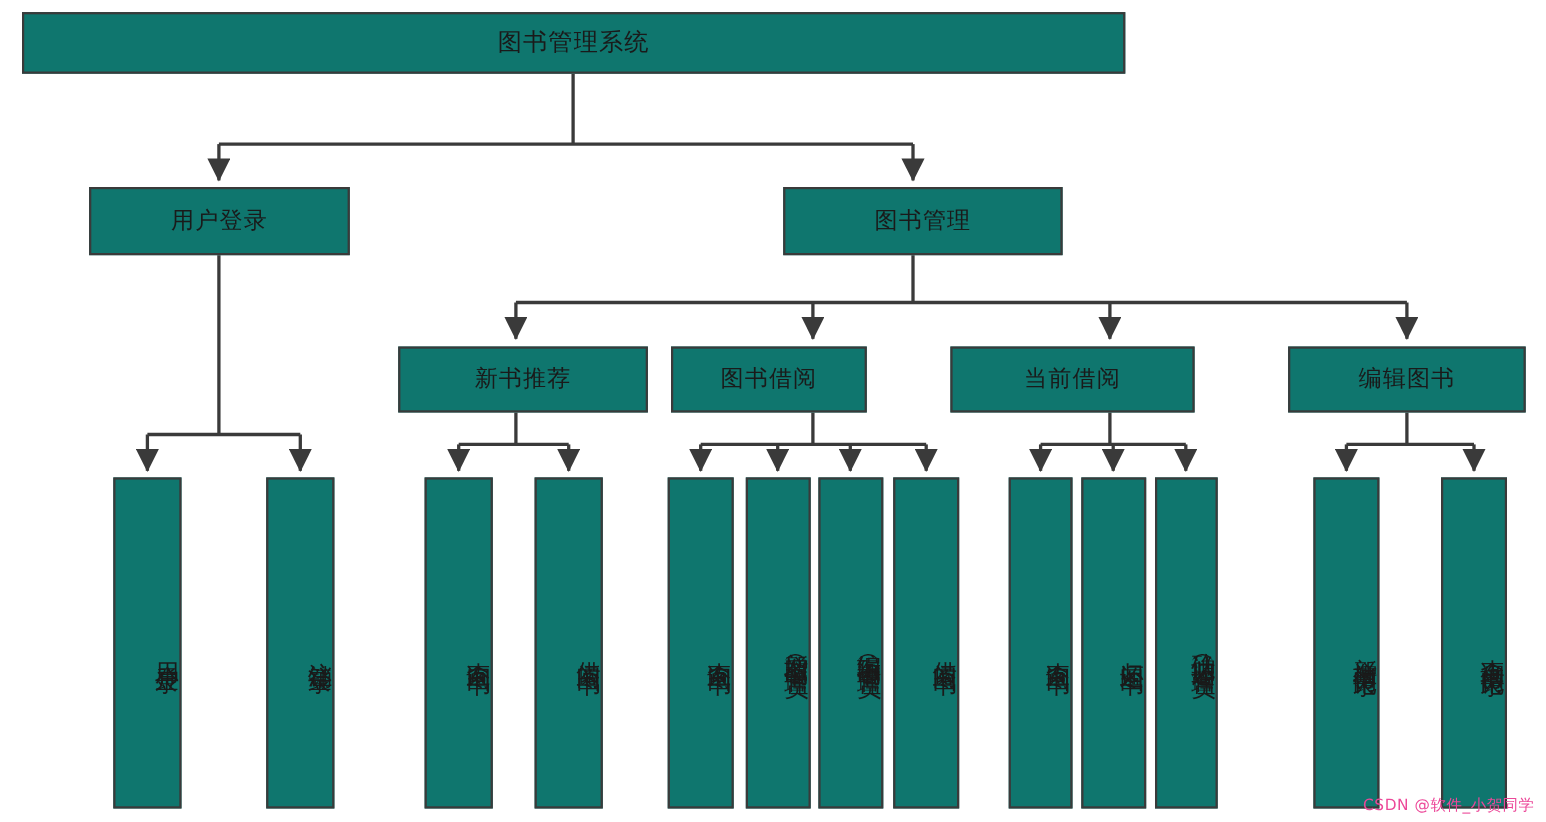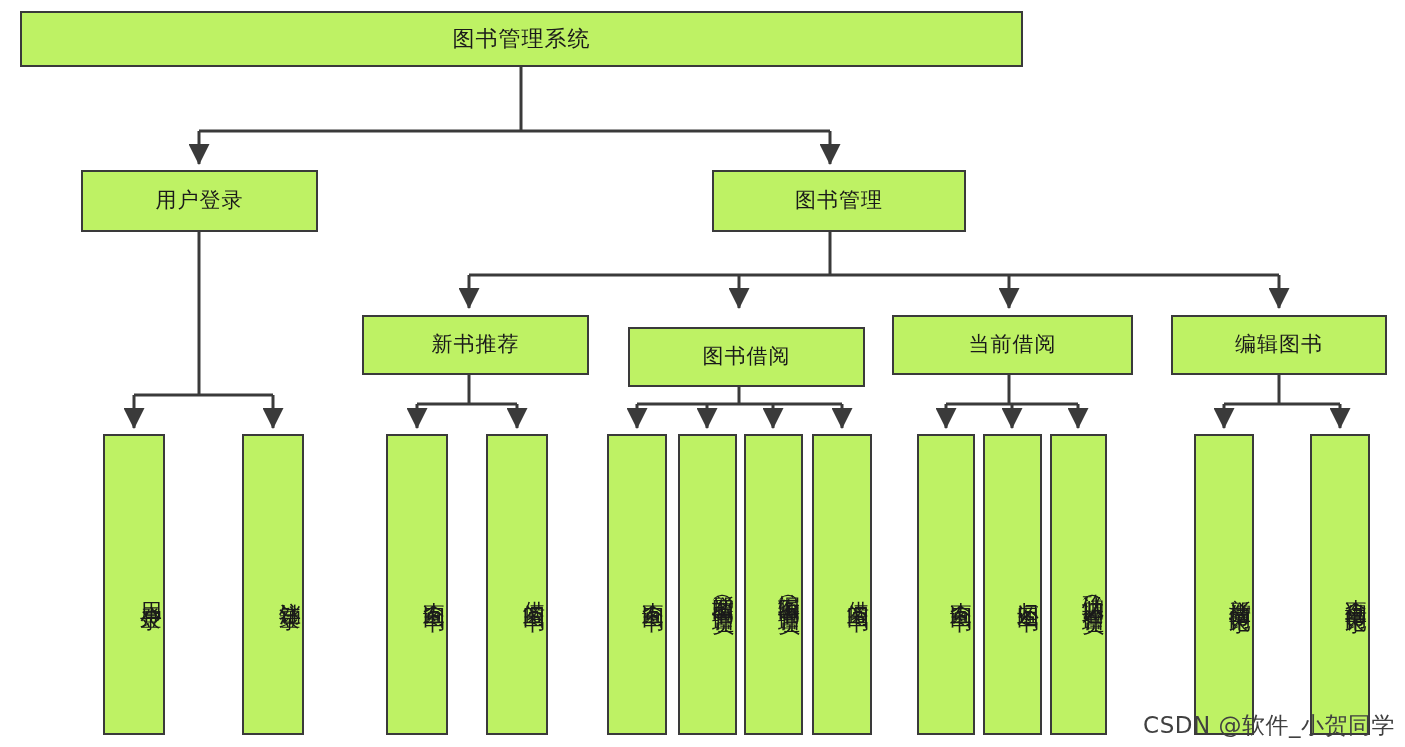--- a/index.html
+++ b/index.html
@@ -10,21 +10,21 @@
     font-family:"DejaVu Sans","Liberation Sans",sans-serif;
     overflow:hidden;
   }
   #stage{position:relative;width:1405px;height:747px;}
 
   #edges{position:absolute;left:0;top:0;width:1405px;height:747px;}
 
   .node{
     position:absolute;
     box-sizing:border-box;
-    background:#bef264;
+    background:#0f766e;
     border:2.5px solid #3a3a3a;
     display:flex;
     align-items:center;
     justify-content:center;
     color:#1a1a1a;
     z-index:3;
   }
   
   .node.h{
     font-size:21px;
@@ -49,22 +49,22 @@
   .node.v .vtxt{
     writing-mode:vertical-rl;
     text-orientation:upright;
     display:block;
   }
 
   #watermark{
     position:absolute;
     right:10px;
     bottom:6px;
-    font-size:23px;
-    color:#404040;
+    font-size:14px;
+    color:#ec4899;
     letter-spacing:0.5px;
     white-space:nowrap;
     z-index:6;
     pointer-events:none;
     font-family:"DejaVu Sans","Liberation Sans",sans-serif;
   }
 </style>
 </head>
 <body>
 
@@ -127,24 +127,24 @@
   <div class="node h" style="left:81px;top:170px;width:237px;height:62px;">
     <span>用户登录</span>
   </div>
   <div class="node h" style="left:712px;top:170px;width:254px;height:62px;">
     <span>图书管理</span>
   </div>
 
   <div class="node h" style="left:362px;top:315px;width:227px;height:60px;">
     <span>新书推荐</span>
   </div>
-  <div class="node h" style="left:628px;top:315px;width:237px;height:60px;margin-top:12px;">
+  <div class="node h" style="left:610px;top:315px;width:178px;height:60px;">
     <span>图书借阅</span>
   </div>
-  <div class="node h" style="left:892px;top:315px;width:241px;height:60px;">
+  <div class="node h" style="left:864px;top:315px;width:222px;height:60px;">
     <span>当前借阅</span>
   </div>
   <div class="node h" style="left:1171px;top:315px;width:216px;height:60px;">
     <span>编辑图书</span>
   </div>
 
   <div class="node v" style="left:103px;top:434px;width:62px;height:301px;">
     <span class="vtxt">用户登录</span>
   </div>
   <div class="node v" style="left:242px;top:434px;width:62px;height:301px;">

